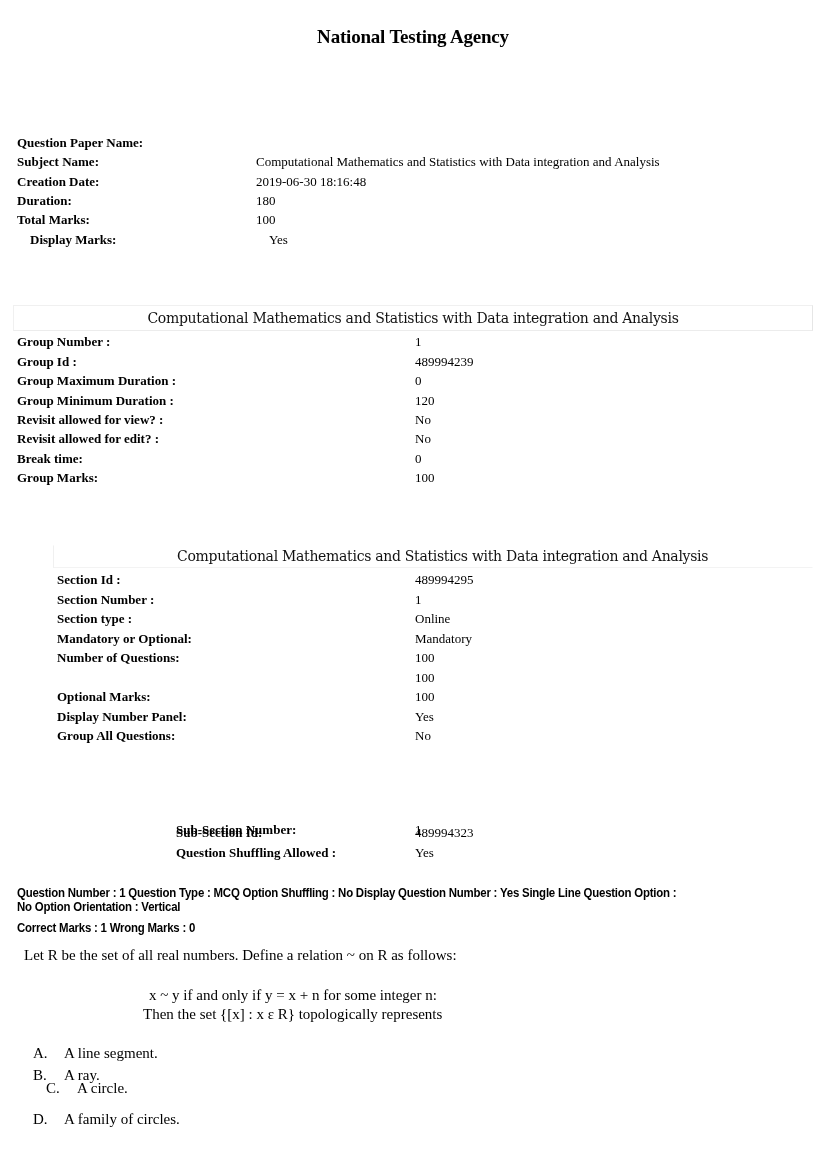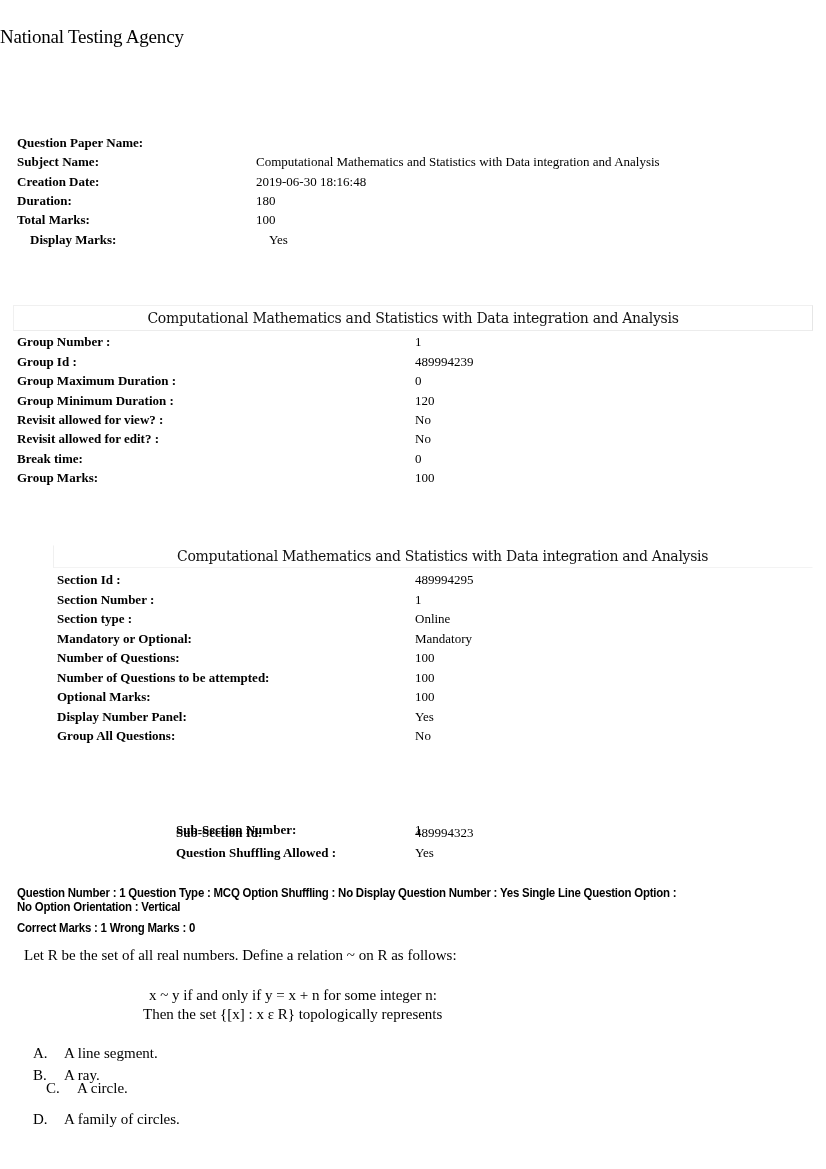--- a/index.html
+++ b/index.html
@@ -1,19 +1,19 @@
 <!DOCTYPE html>
 <html><head>
   <meta charset="utf-8">
   <style>
     * { margin: 0; padding: 0; box-sizing: border-box; }
     html, body { width: 826px; height: 1169px; background: #ffffff; }
     body { position: relative; font-family: "Liberation Serif", "DejaVu Serif", serif; color: #000; overflow: hidden; }
 
-    .agency-title { position: absolute; left: 0; width: 826px; top: 26px; font-weight: normal; font-size: 19px; letter-spacing: -0.2px; }
+    .agency-title { position: absolute; left: 0; width: 826px; top: 26px; text-align: center; font-weight: bold; font-size: 19px; letter-spacing: -0.2px; }
 
     .kv-row { position: absolute; height: 19px; font-size: 13px; line-height: 19px; white-space: nowrap; }
     .kv-row .k { position: absolute; left: 0; font-weight: bold; }
     .kv-row .v { position: absolute; }
 
     .banner { position: absolute; border: 1px solid #f0f0f0; border-right-color: #e6e6e6; border-bottom-color: #ececec; background: #fff; font-family: "DejaVu Serif", "Liberation Serif", serif; font-size: 14px; text-align: center; color: #111; white-space: nowrap; letter-spacing: -0.3px; }
 
     .q-meta { position: absolute; left: 17px; width: 790px; font-weight: bold; font-size: 13px; line-height: 14px; letter-spacing: -0.25px; font-family: "Liberation Sans", "DejaVu Sans", sans-serif; font-stretch: condensed; transform-origin: left top; }
     .q-marks { position: absolute; left: 17px; top: 920px; font-weight: bold; font-size: 13px; font-family: "Liberation Sans", "DejaVu Sans", sans-serif; letter-spacing: -0.25px; }
 
@@ -109,21 +109,20 @@
   </div>
   <div class="kv-row" style="left:57px; top:629px; width:460px;">
     <span class="k">Mandatory or Optional:</span>
     <span class="v" style="left:358px;">Mandatory</span>
   </div>
   <div class="kv-row" style="left:57px; top:648px; width:460px;text-decoration:underline;">
     <span class="k">Number of Questions:</span>
     <span class="v" style="left:358px;">100</span>
   </div>
   <div class="kv-row" style="left:57px; top:668px; width:460px;">
-    <span class="k">Number of Questions to be attempted:</span>
     <span class="v" style="left:358px;">100</span>
   </div>
   <div class="kv-row" style="left:57px; top:687px; width:460px;">
     <span class="k">Optional Marks:</span>
     <span class="v" style="left:358px;">100</span>
   </div>
   <div class="kv-row" style="left:57px; top:707px; width:460px;">
     <span class="k">Display Number Panel:</span>
     <span class="v" style="left:358px;">Yes</span>
   </div>

